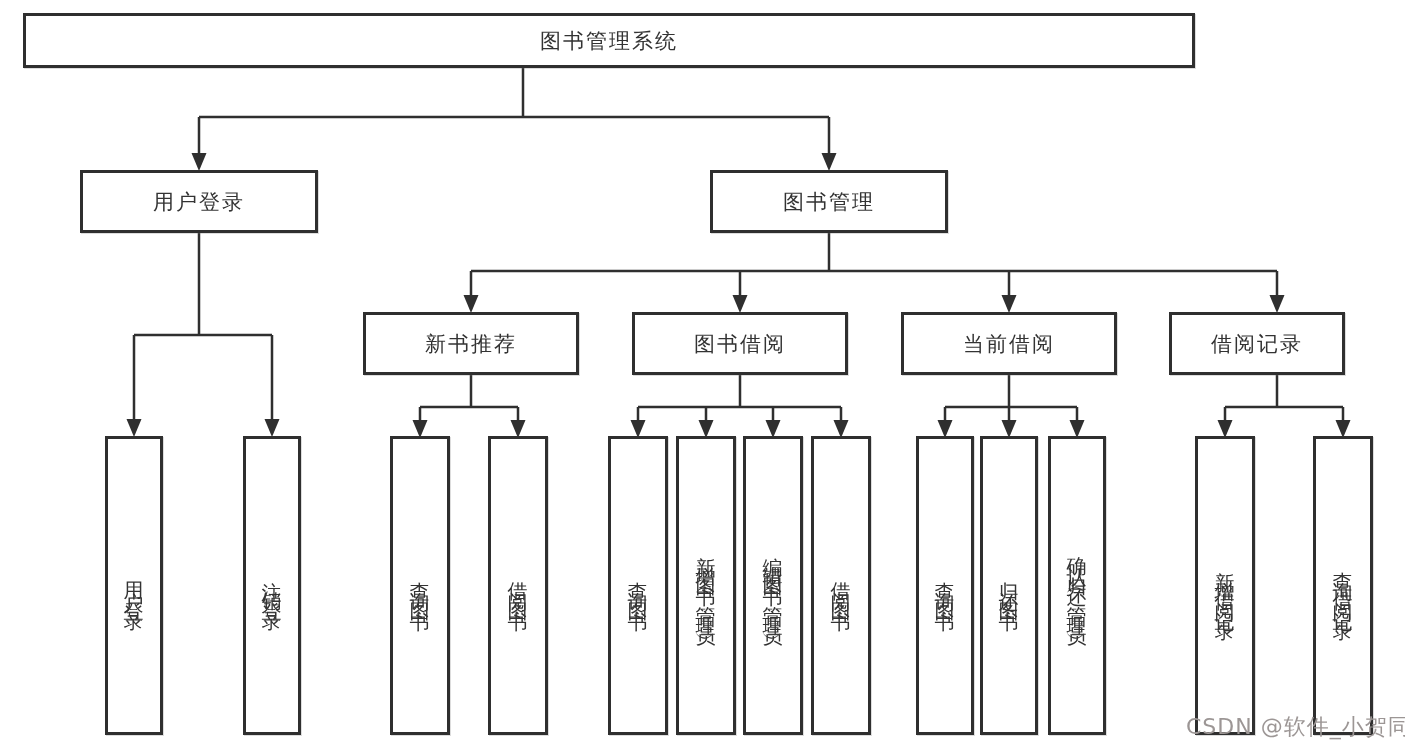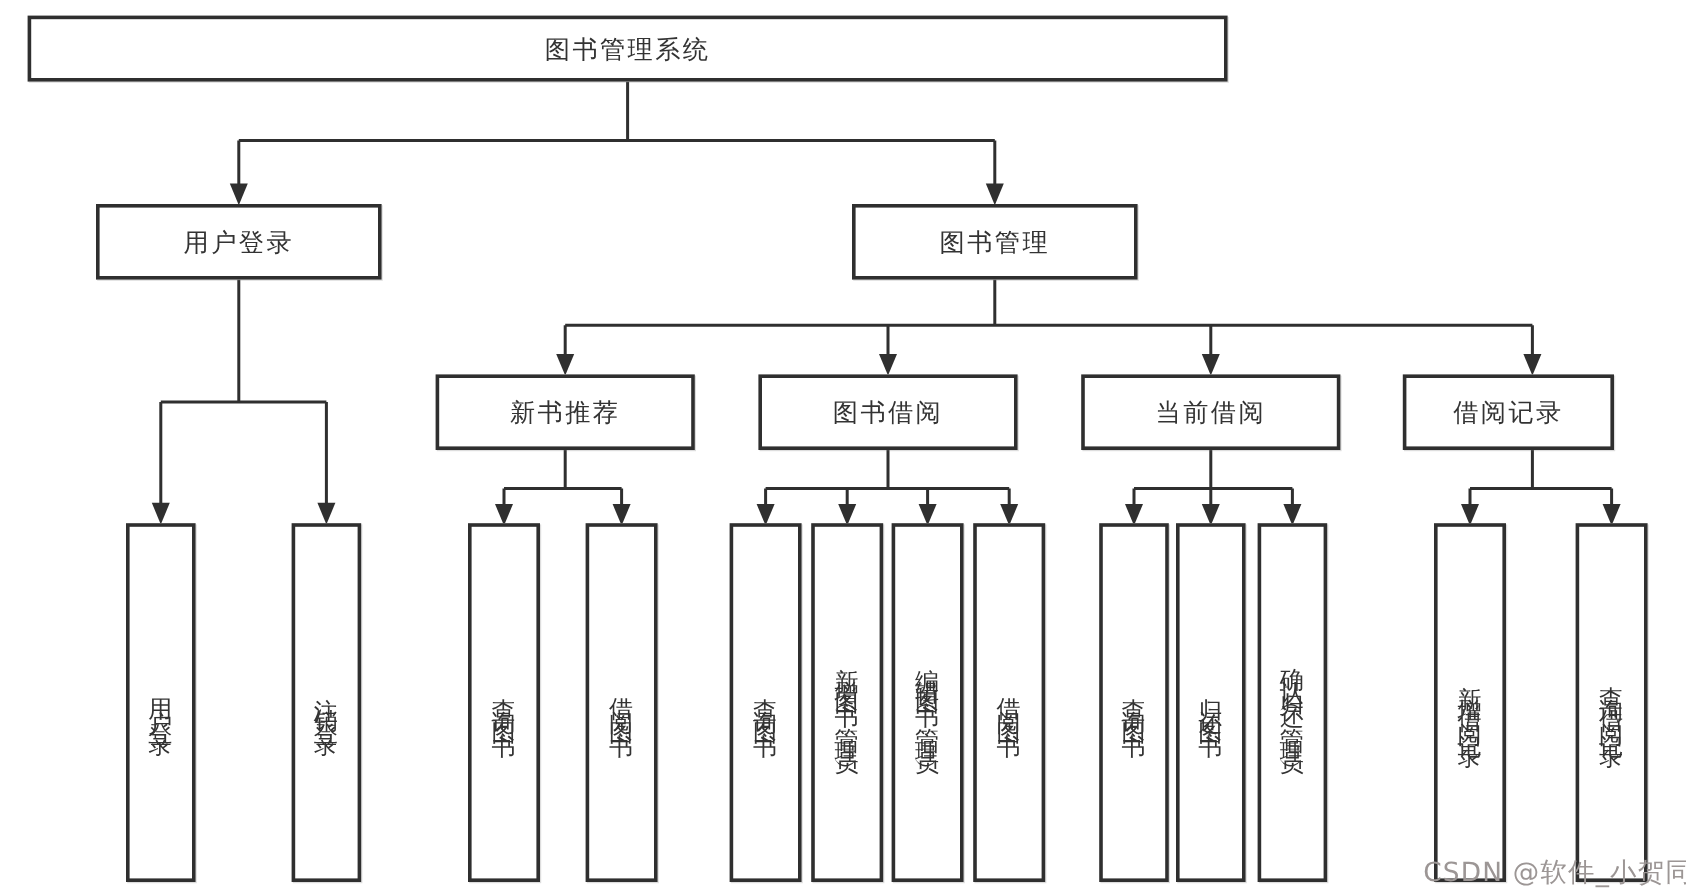--- a/index.html
+++ b/index.html
@@ -91,21 +91,21 @@
       <path d="M773,438 L765.5,420 L780.5,420 Z"></path>
       <path d="M841,438 L833.5,420 L848.5,420 Z"></path>
       <path d="M945,438 L937.5,420 L952.5,420 Z"></path>
       <path d="M1009,438 L1001.5,420 L1016.5,420 Z"></path>
       <path d="M1077,438 L1069.5,420 L1084.5,420 Z"></path>
       <path d="M1225,438 L1217.5,420 L1232.5,420 Z"></path>
       <path d="M1343,438 L1335.5,420 L1350.5,420 Z"></path>
     </g>
   </svg>
 
-  <div class="node" style="left:23px; top:13px; width:1000px; height:55px;">图书管理系统</div>
+  <div class="node" style="left:23px; top:13px; width:1172px; height:55px;">图书管理系统</div>
 
   <div class="node" style="left:80px; top:170px; width:238px; height:63px;">用户登录</div>
   <div class="node" style="left:363px; top:312px; width:216px; height:63px;">新书推荐</div>
 
   <div class="node" style="left:710px; top:170px; width:238px; height:63px;">图书管理</div>
   <div class="node" style="left:632px; top:312px; width:216px; height:63px;">图书借阅</div>
   <div class="node" style="left:901px; top:312px; width:216px; height:63px;">当前借阅</div>
   <div class="node" style="left:1169px; top:312px; width:176px; height:63px;">借阅记录</div>
 
   <div class="node vnode" style="left:105px; top:436px; width:58px; height:299px;">用户登录</div>

